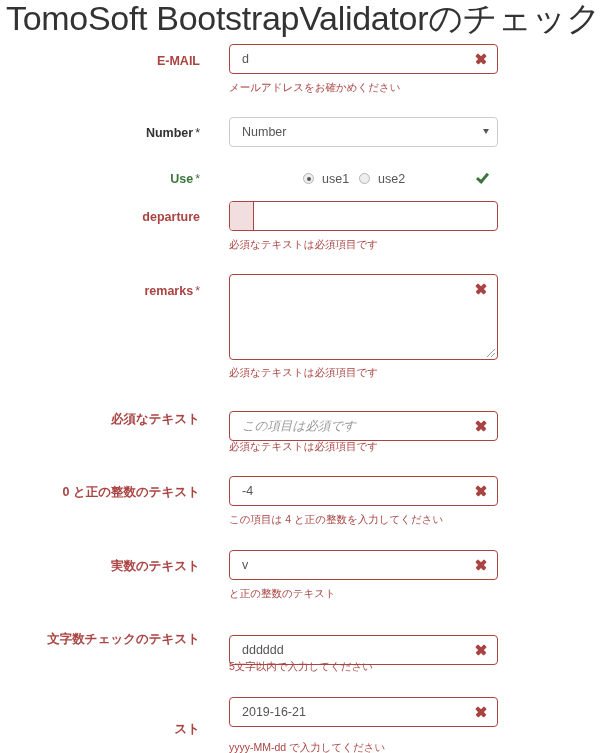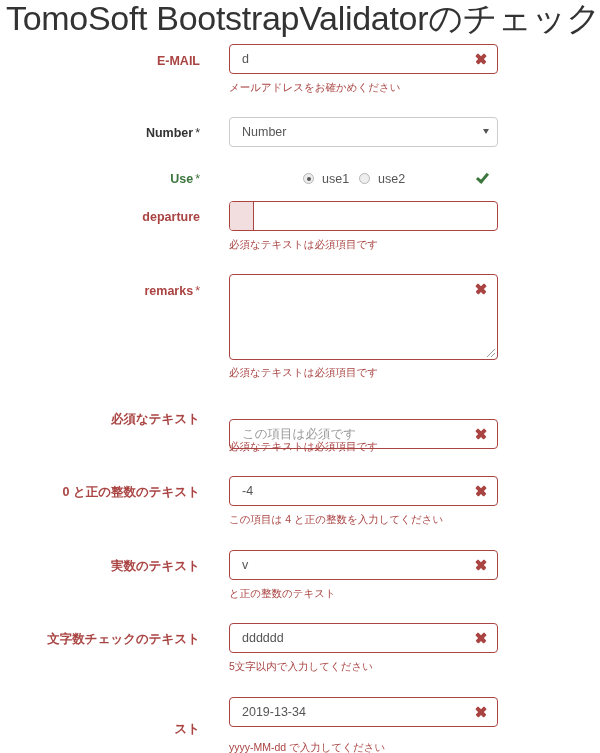--- a/index.html
+++ b/index.html
@@ -127,21 +127,21 @@
   <div class="label error" style="top:9px;"><span>remarks</span><span class="req">*</span></div>
   <div class="control textarea" style="top:0;">
     <span class="x-icon"></span>
     <span class="resize"></span>
   </div>
   <div class="help" style="top:91px;">必須なテキストは必須項目です</div>
 </div>
 
 <div class="row" style="top:403px;">
   <div class="label error" style="top:8px;">必須なテキスト</div>
-  <div class="control" style="top:16px;">
+  <div class="control" style="top:8px;font-style:italic;">
     <span class="val ph">この項目は必須です</span>
     <span class="x-icon"></span>
   </div>
   <div class="help" style="top:36px;">必須なテキストは必須項目です</div>
 </div>
 
 <div class="row" style="top:476px;">
   <div class="label error" style="top:8px;">0 と正の整数のテキスト</div>
   <div class="control" style="top:0;">
     <span class="val">-4</span>
@@ -154,27 +154,27 @@
   <div class="label error" style="top:8px;">実数のテキスト</div>
   <div class="control" style="top:0;">
     <span class="val">v</span>
     <span class="x-icon"></span>
   </div>
   <div class="help" style="top:36px;">と正の整数のテキスト</div>
 </div>
 
 <div class="row" style="top:623px;">
   <div class="label error" style="top:8px;">文字数チェックのテキスト</div>
-  <div class="control" style="top:0;padding-left:32px;">
+  <div class="control" style="top:12px;padding-left:32px;">
     <span class="val">dddddd</span>
     <span class="x-icon"></span>
   </div>
   <div class="help" style="top:36px;">5文字以内で入力してください</div>
 </div>
 
 <div class="row" style="top:697px;">
   <div class="label error" style="top:8px; width:230px;"><br><span>スト</span></div>
   <div class="control" style="top:0;">
-    <span class="val">2019-13-34</span>
+    <span class="val">2019-16-21</span>
     <span class="x-icon"></span>
   </div>
   <div class="help" style="top:43px;">yyyy-MM-dd で入力してください</div>
 </div>
 
 </body></html>

